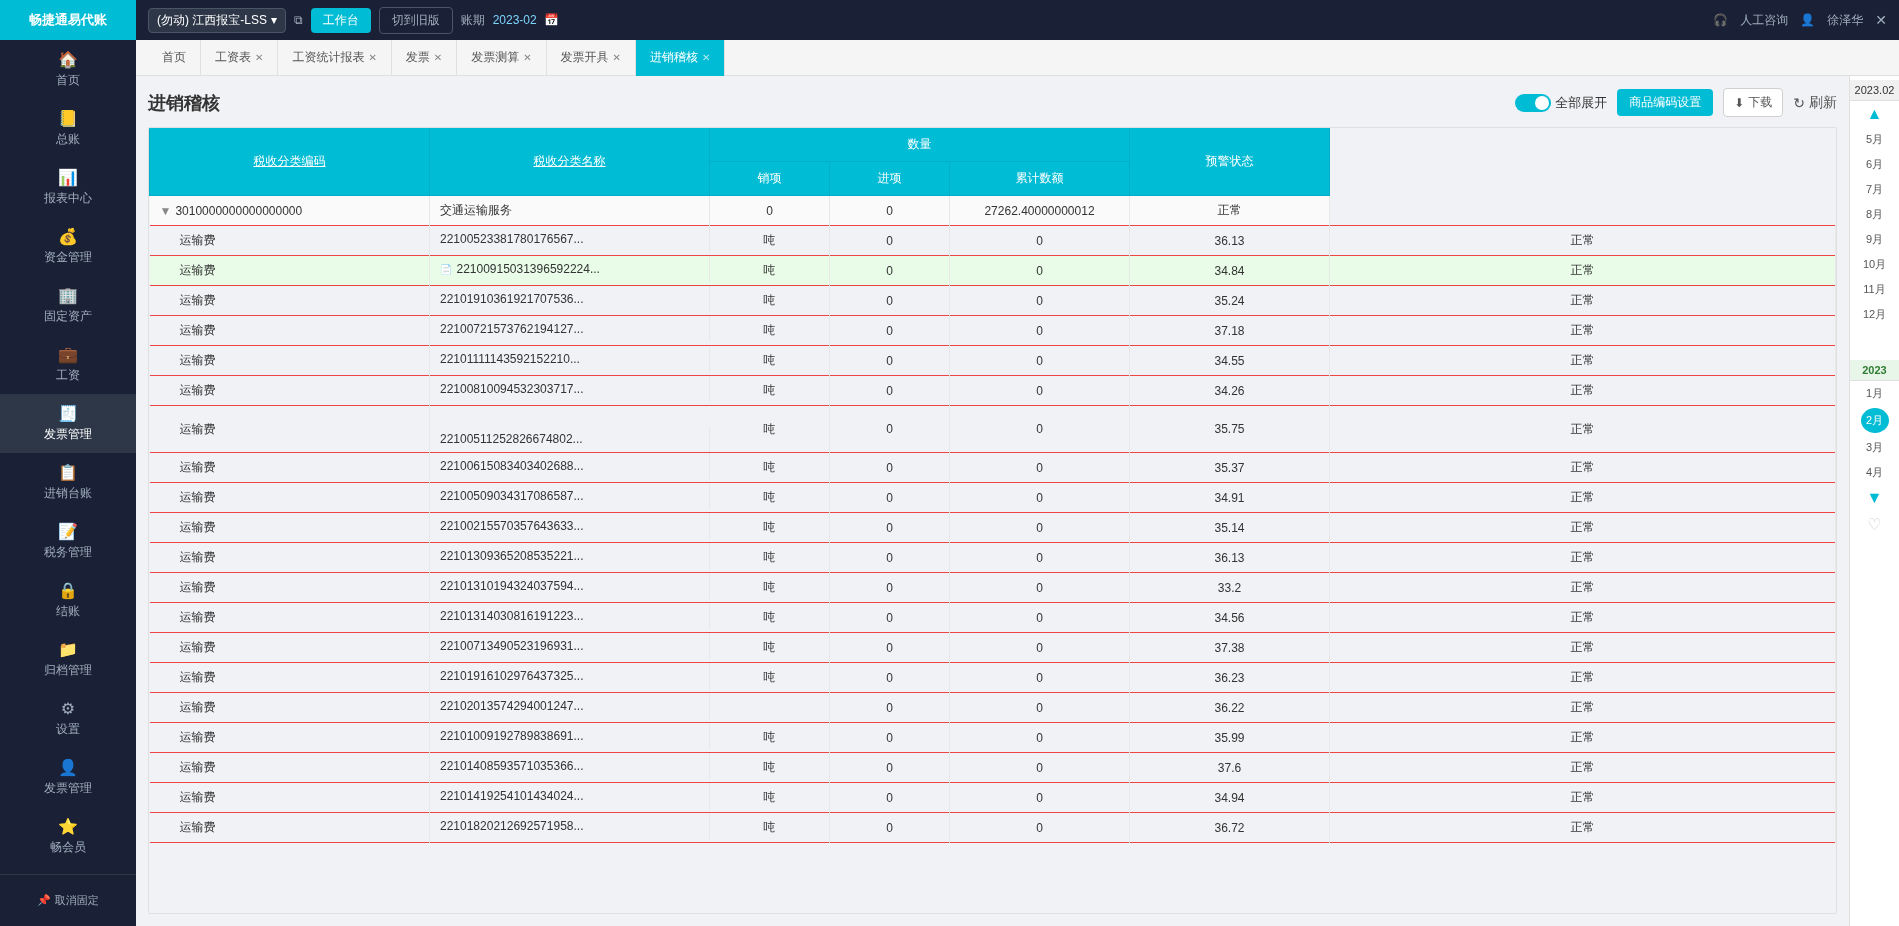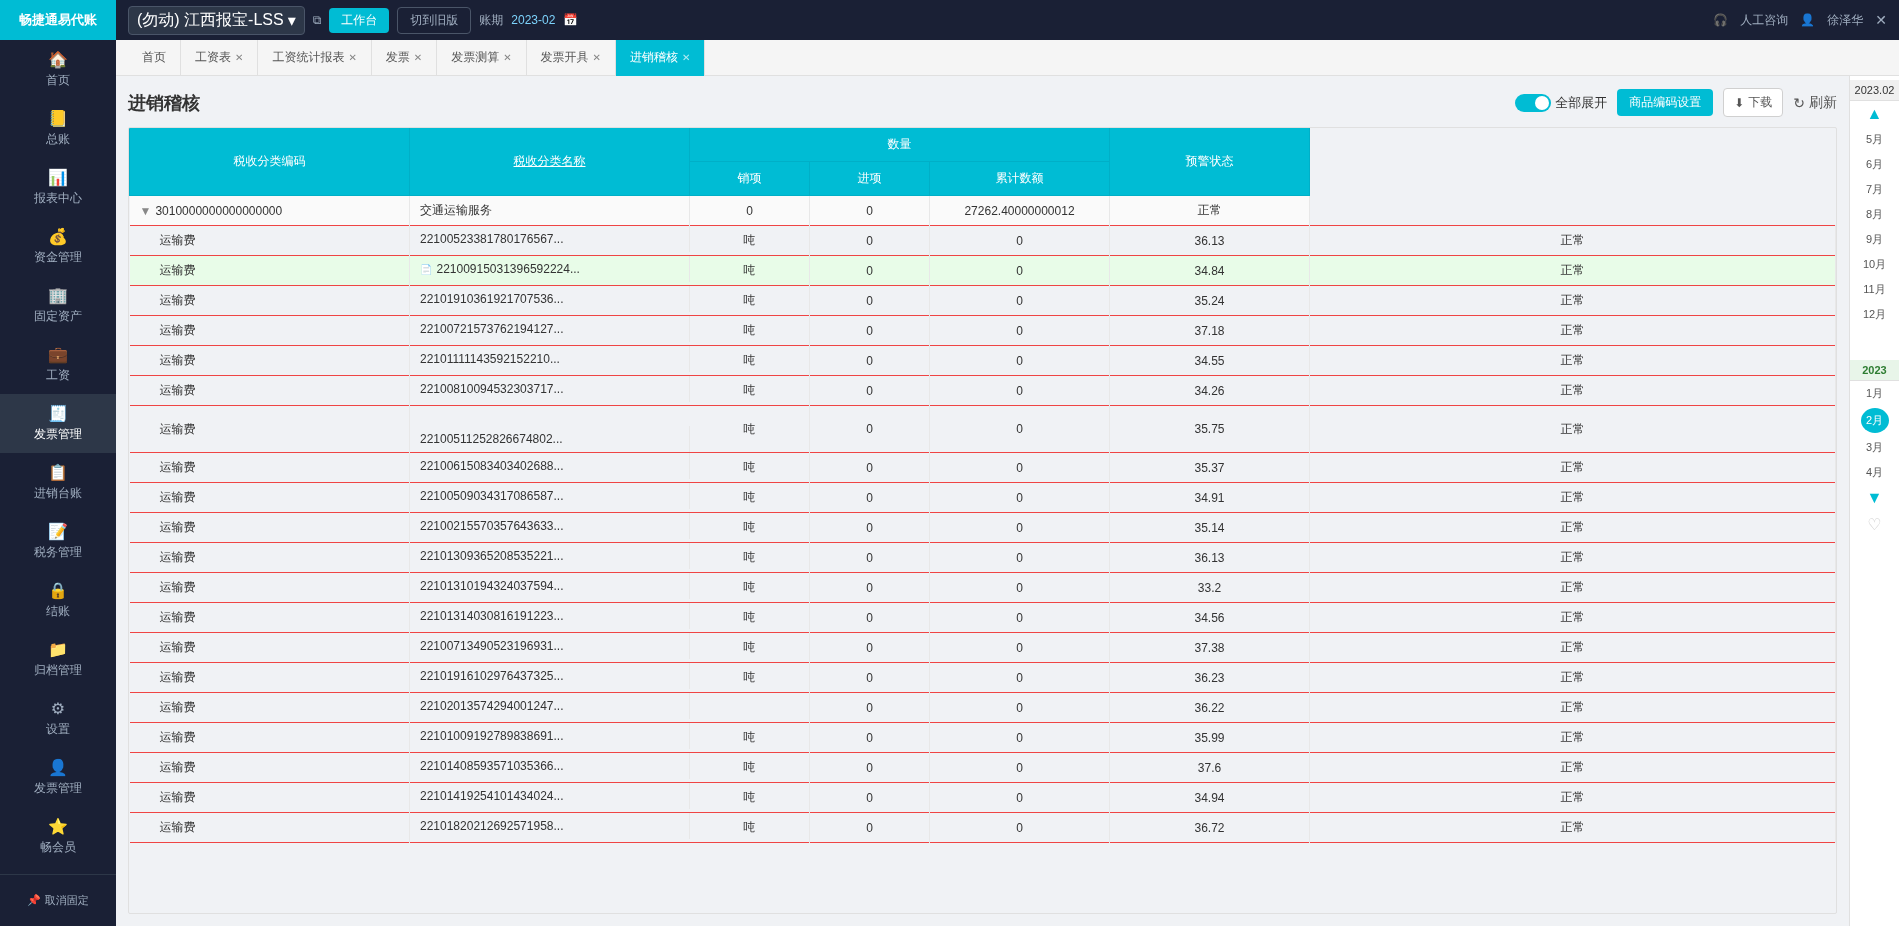--- a/index.html
+++ b/index.html
@@ -1,20 +1,20 @@
 <!DOCTYPE html>
 <html><head>
   <meta charset="utf-8">
   <style>
     * { box-sizing: border-box; margin: 0; padding: 0; }
     body { font-family: "Microsoft YaHei", "PingFang SC", Arial, sans-serif; font-size: 12px; background: #f0f2f5; display: flex; height: 926px; overflow: hidden; }
 
     
     .sidebar {
-      width: 116px;
+      width: 136px;
       background: #1a2035;
       color: #a0aec0;
       display: flex;
       flex-direction: column;
       flex-shrink: 0;
       height: 100%;
     }
     .sidebar-logo {
       background: #00bcd4;
       color: white;
@@ -74,21 +74,21 @@
       gap: 8px;
       color: white;
       flex-shrink: 0;
     }
     .company-select {
       background: #2d3748;
       color: white;
       border: 1px solid #4a5568;
       border-radius: 4px;
       padding: 3px 8px;
-      font-size: 16px;
+      font-size: 12px;
       display: flex;
       align-items: center;
       gap: 4px;
       cursor: pointer;
     }
     .top-bar-btn {
       background: #00bcd4;
       color: white;
       border: none;
       border-radius: 4px;
@@ -462,21 +462,21 @@
             <span>↻</span>
             <span>刷新</span>
           </button>
         </div>
       </div>
 
       <div class="table-wrapper">
         <table>
           <thead>
             <tr>
-              <th rowspan="2" style="width:280px;">税收分类编码</th>
+              <th rowspan="2" style="width:280px;text-decoration:underline;">税收分类编码</th>
               <th rowspan="2" style="width:280px;text-decoration:underline;">税收分类名称</th>
               <th colspan="3">数量</th>
               <th rowspan="2" style="width:200px;">预警状态</th>
             </tr>
             <tr>
               <th style="width:120px;">销项</th>
               <th style="width:120px;">进项</th>
               <th style="width:180px;">累计数额</th>
             </tr>
           </thead>

